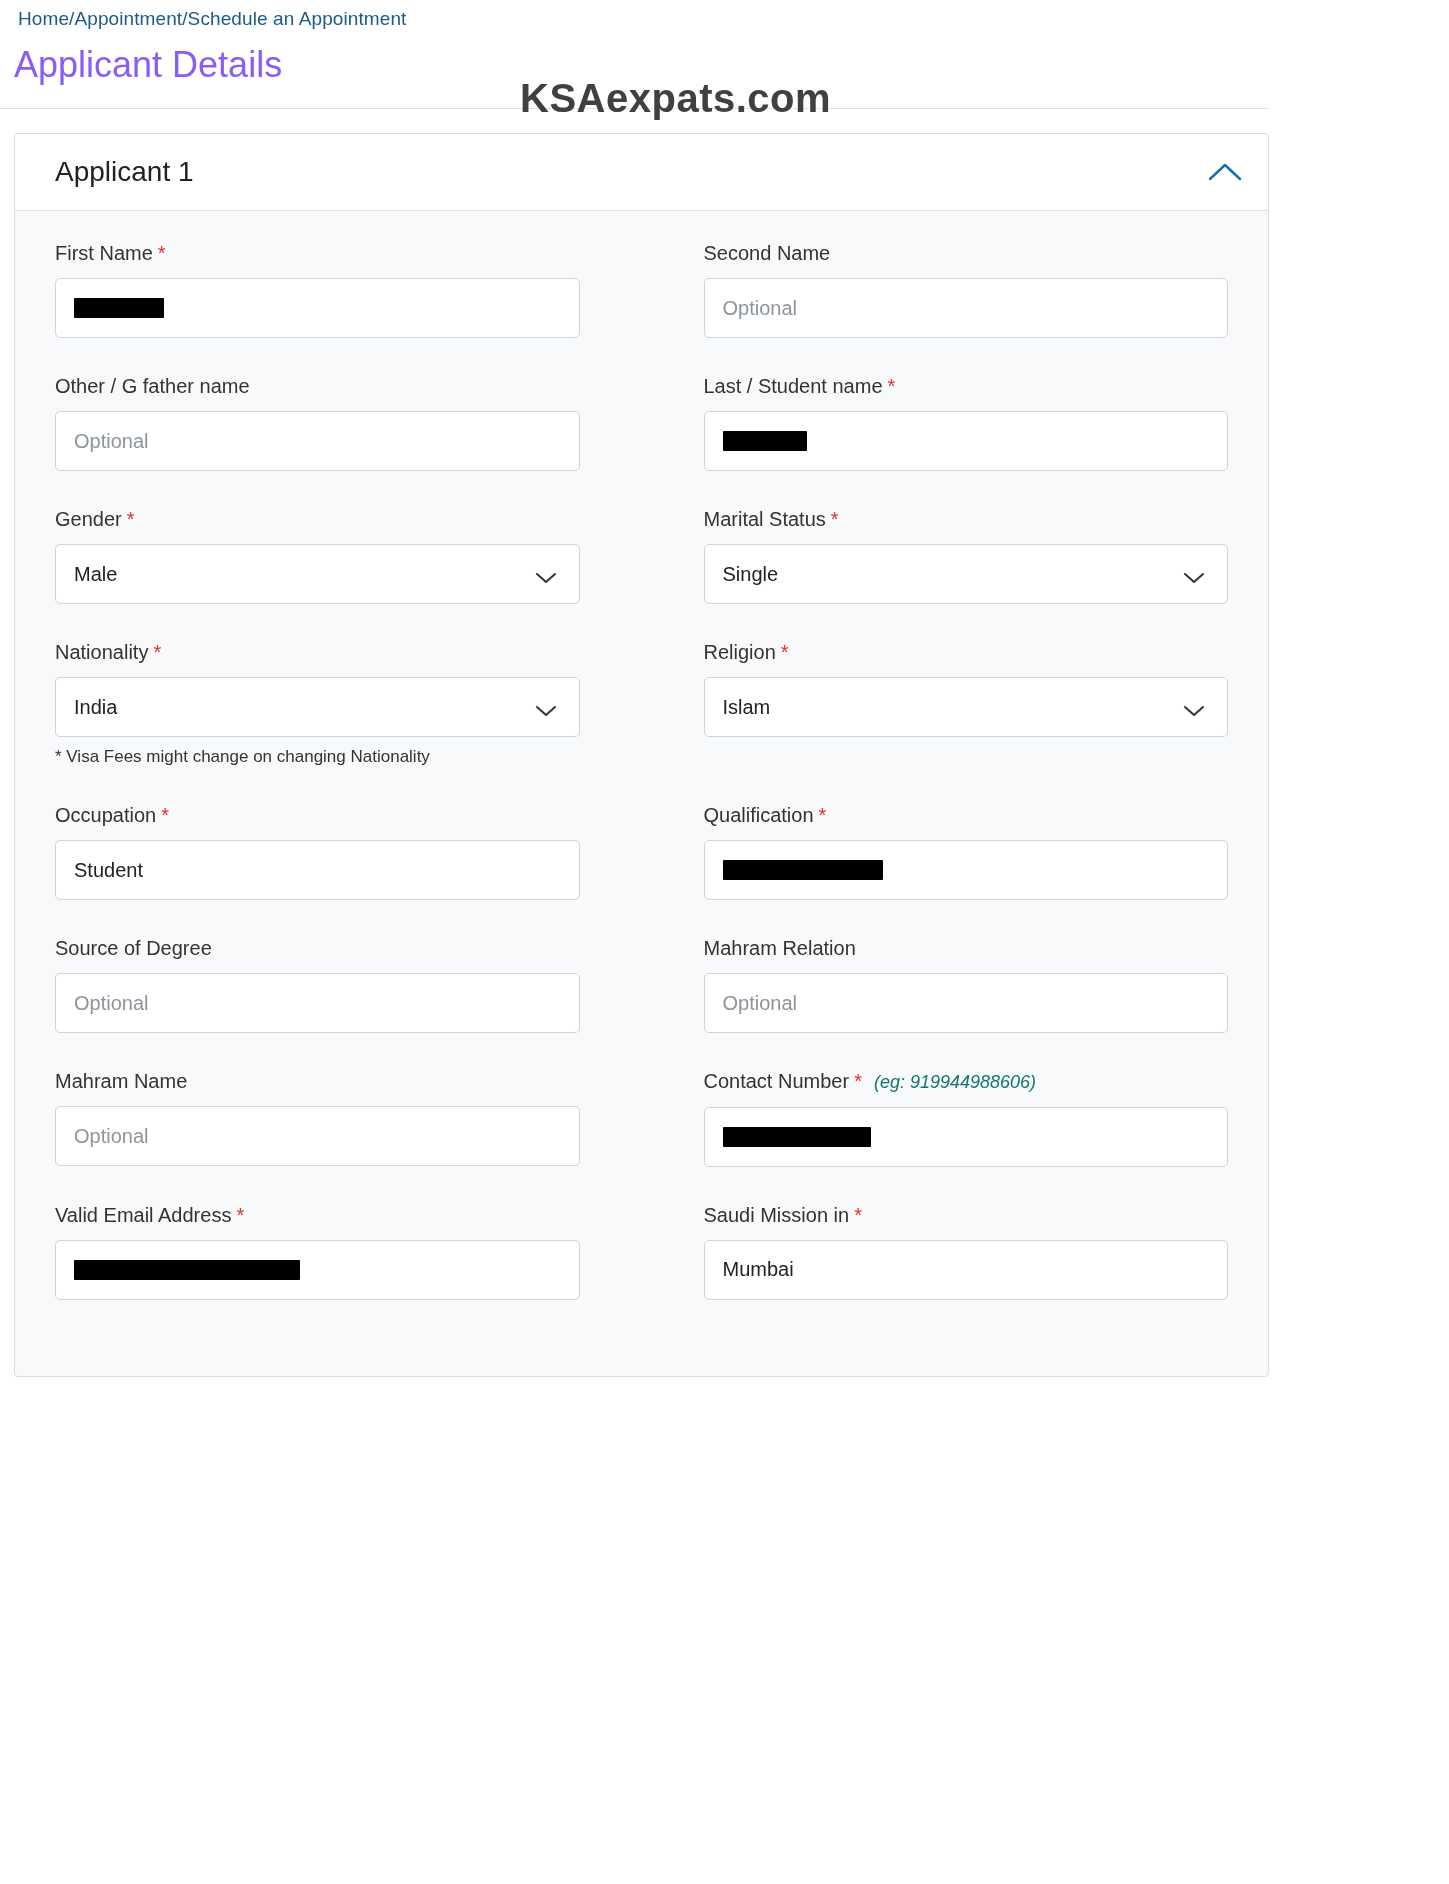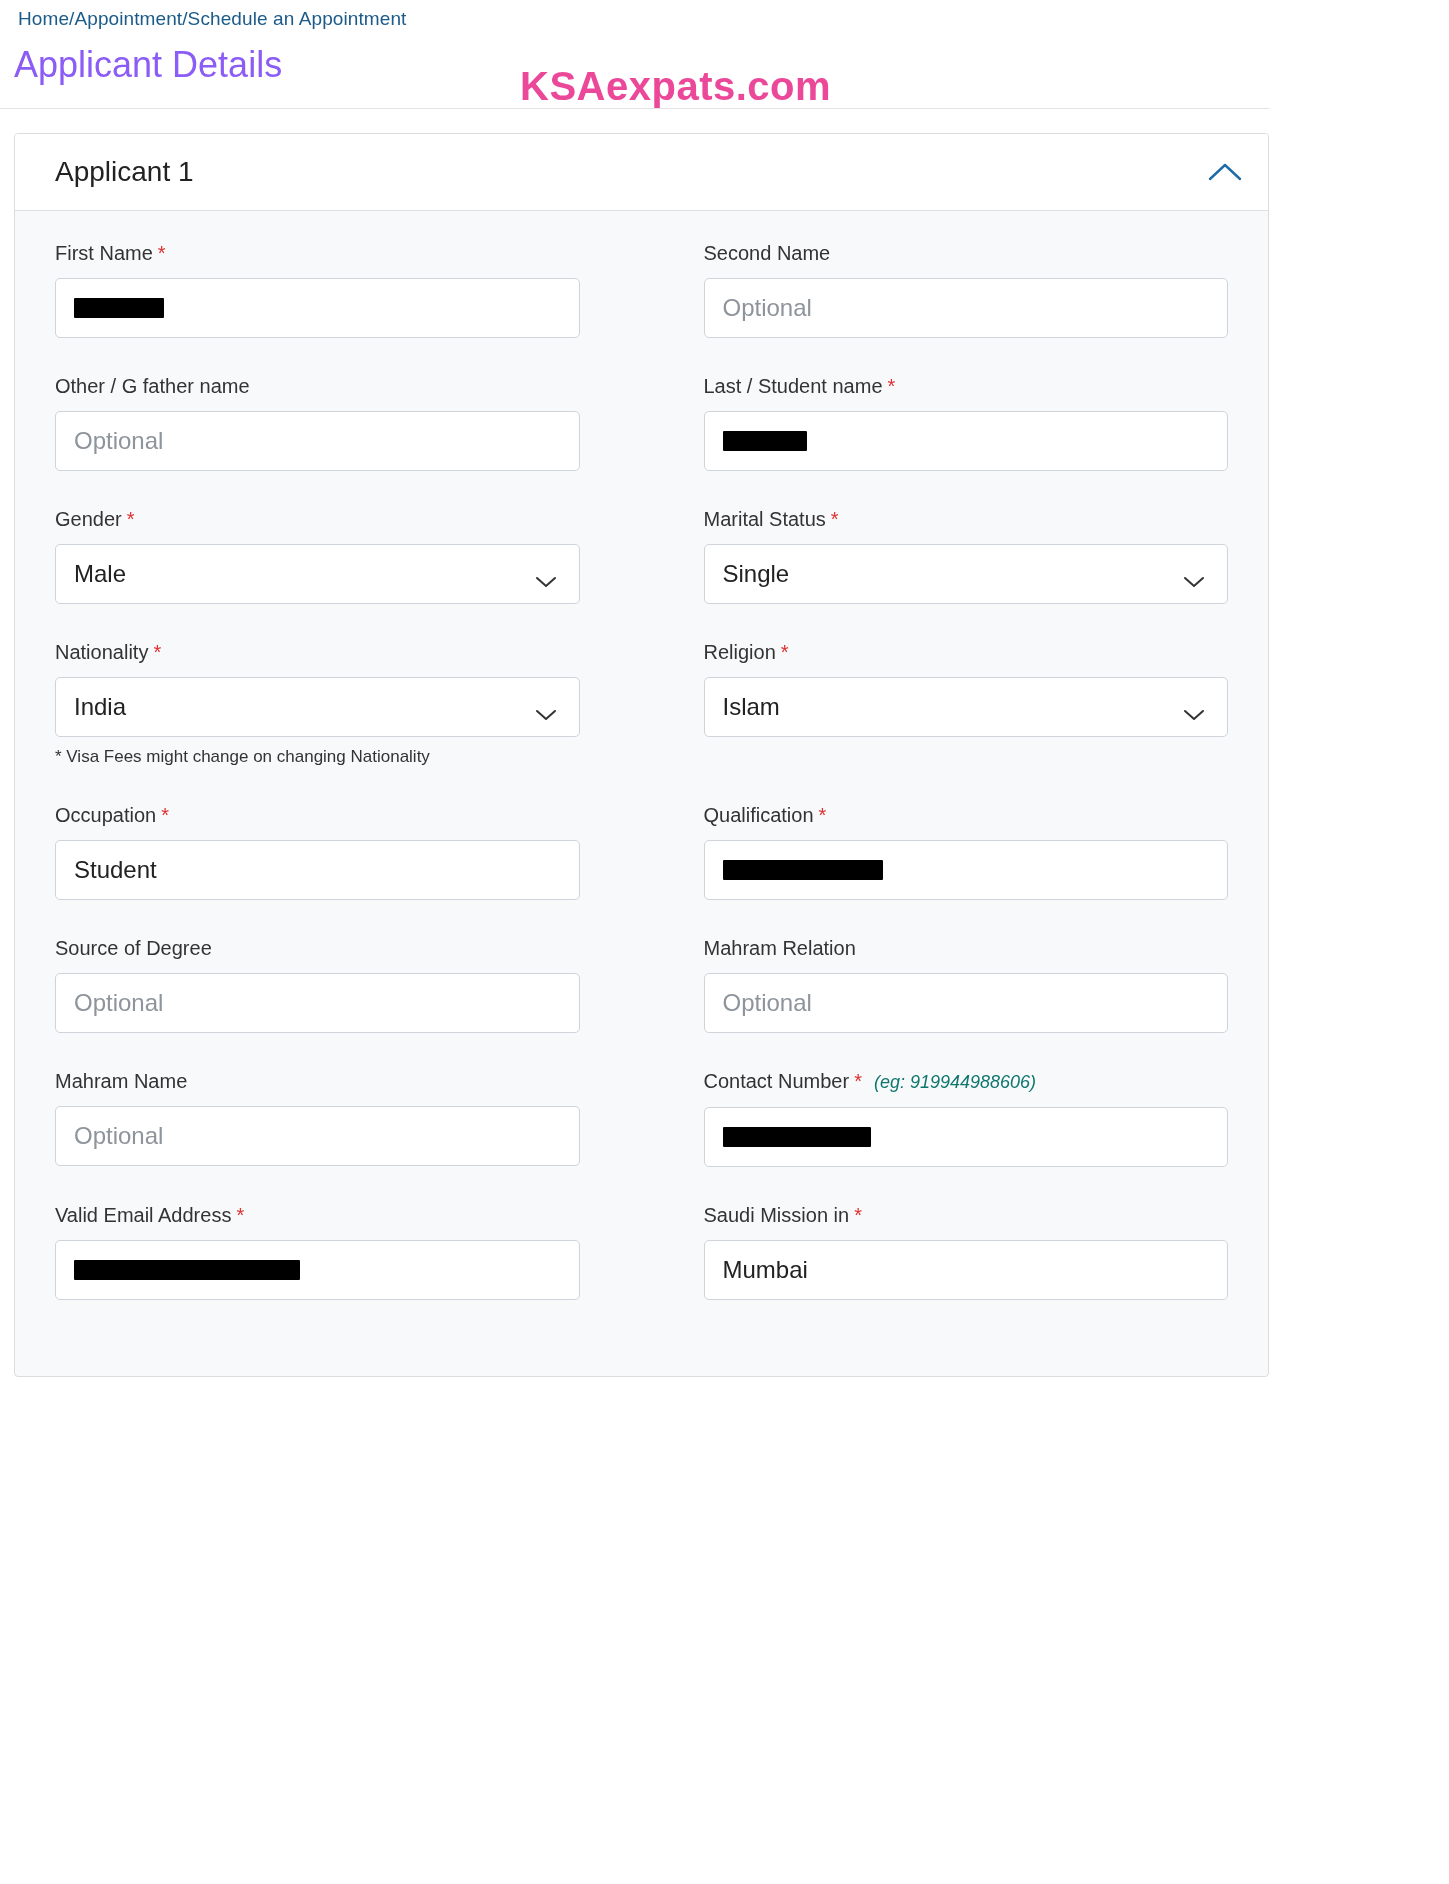--- a/index.html
+++ b/index.html
@@ -34,24 +34,24 @@
   .page-title {
     font-size: 36px;
     color: #8b5cf6;
     font-weight: normal;
     margin: 0;
     display: inline-block;
   }
   .watermark {
     position: absolute;
     left: 520px;
-    top: 34px;
+    top: 46px;
     font-size: 40px;
     font-weight: bold;
-    color: #ec4899;
+    color: #404040;
     letter-spacing: 0.5px;
     user-select: none;
   }
   .card {
     margin: 24px 14px 0 14px;
     border: 1px solid #dcdcdc;
     border-radius: 4px;
     background: #f8f9fa;
     overflow: hidden;
   }
@@ -102,21 +102,21 @@
     font-style: italic;
     font-size: 18px;
     margin-left: 12px;
   }
   .control {
     width: 100%;
     height: 60px;
     background: #ffffff;
     border: 1px solid #ced4da;
     border-radius: 5px;
-    font-size: 24px;
+    font-size: 20px;
     color: #222;
     padding: 0 18px;
     font-family: "Liberation Sans", sans-serif;
     display: flex;
     align-items: center;
   }
   .control.placeholder {
     color: #8d949b;
   }
   .select-control {

